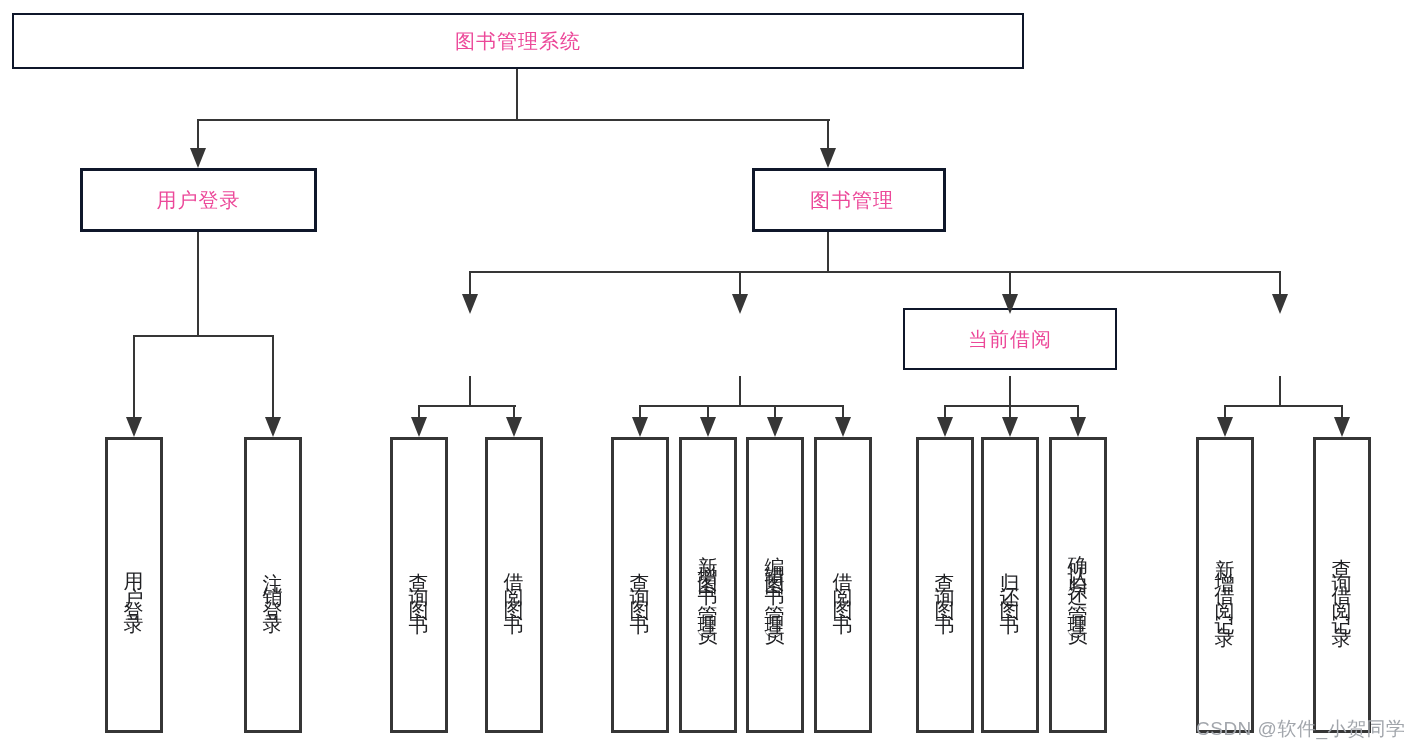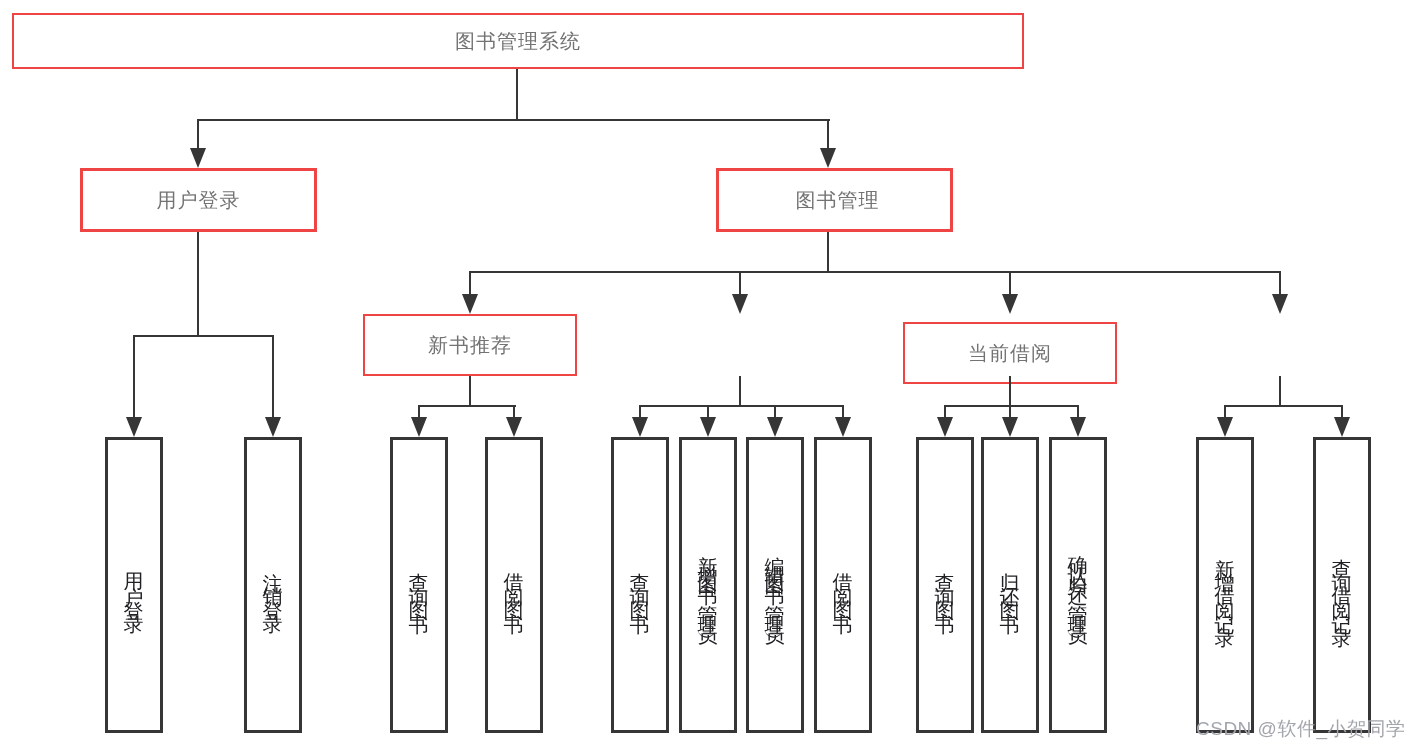--- a/index.html
+++ b/index.html
@@ -8,36 +8,36 @@
     width: 1405px;
     height: 747px;
     background: #ffffff;
     font-family: "Liberation Sans", sans-serif;
     overflow: hidden;
   }
   .box {
     position: absolute;
     box-sizing: border-box;
     background: #ffffff;
-    border: 2px solid #ef4444;
+    border: 2px solid #0f172a;
     display: flex;
     align-items: center;
     justify-content: center;
     font-size: 20px;
-    color: #737373;
+    color: #ec4899;
     letter-spacing: 1px;
     white-space: nowrap;
   }
   .lvl2 { border-width: 3px; }
   #root-box        { left: 12px;   top: 13px;  width: 1012px; height: 56px; }
   #user-login-box  { left: 80px;   top: 168px; width: 237px;  height: 64px; }
-  #book-mgmt-box   { left: 716px;  top: 168px; width: 237px;  height: 64px; padding-left: 6px; }
+  #book-mgmt-box   { left: 752px;  top: 168px; width: 194px;  height: 64px; padding-left: 6px; }
   #new-books-box   { left: 363px;  top: 314px; width: 214px;  height: 62px; }
   #book-borrow-box { left: 633px;  top: 314px; width: 215px;  height: 62px; }
-  #cur-borrow-box  { left: 903px;  top: 322px; width: 214px;  height: 62px; }
+  #cur-borrow-box  { left: 903px;  top: 308px; width: 214px;  height: 62px; }
   #records-box     { left: 1172px; top: 314px; width: 216px;  height: 62px; }
 
   .leaf {
     position: absolute;
     box-sizing: border-box;
     top: 437px;
     width: 58px;
     height: 296px;
     border: 3px solid #363636;
     background: #ffffff;
@@ -83,23 +83,20 @@
     <span>图书管理系统</span>
   </div>
 
   <div class="box lvl2" id="user-login-box">
     <span>用户登录</span>
   </div>
   <div class="box lvl2" id="book-mgmt-box">
     <span>图书管理</span>
   </div>
 
-  <div class="box" id="new-books-box">
-    <span>新书推荐</span>
-  </div>
   <div class="box" id="cur-borrow-box">
     <span>当前借阅</span>
   </div>
 
   <div class="leaf" style="left:105px">
     <span>用户登录</span>
   </div>
   <div class="leaf" style="left:244px">
     <span>注销登录</span>
   </div>

